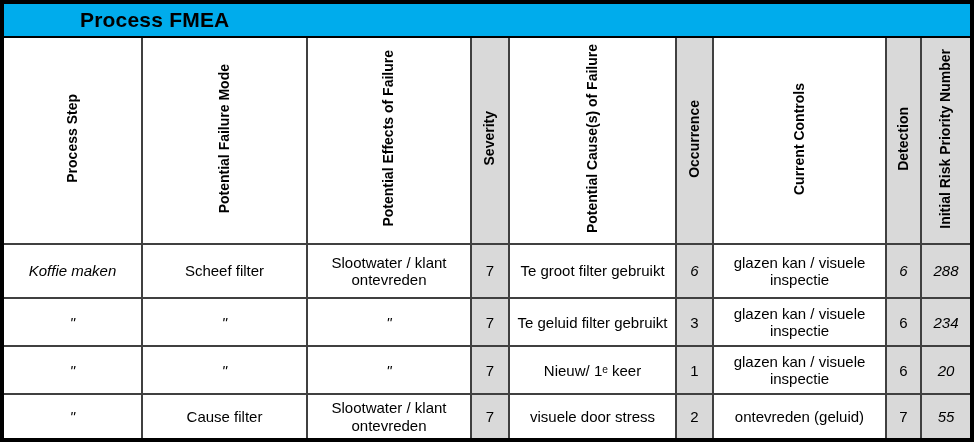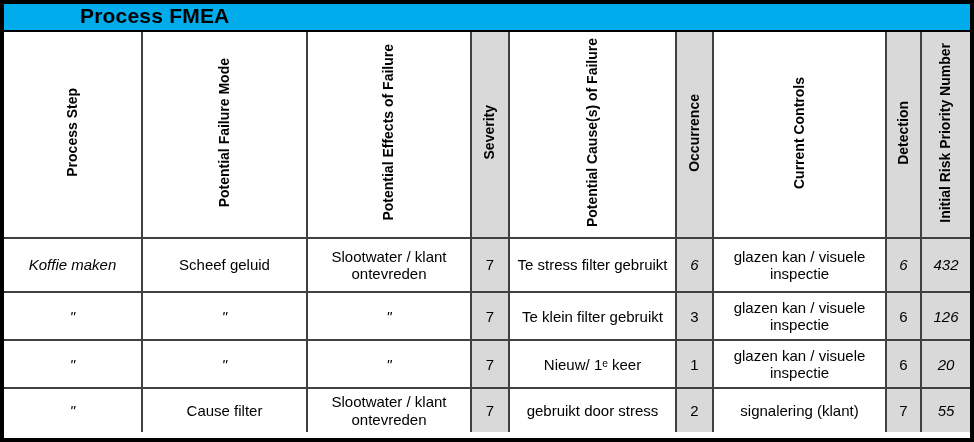--- a/index.html
+++ b/index.html
@@ -15,24 +15,25 @@
     color: #000;
   }
   .frame {
     width: 974px;
     height: 442px;
     border: 4px solid var(--outer);
     background: #fff;
     overflow: hidden;
   }
   .title-bar {
-    height: 28px;
+    height: 34px;
     background: var(--accent);
     border-bottom: 2px solid #000;
     display: flex;
+    align-items: center;
     padding-left: 76px;
   }
   .title-bar .title {
     font-size: 21px;
     font-weight: bold;
     letter-spacing: 0.2px;
     color: #000;
   }
   table.fmea {
     border-collapse: collapse;
@@ -101,57 +102,57 @@
         <th><span class="vtext">Potential Cause(s) of Failure</span></th>
         <th class="shaded"><span class="vtext">Occurrence</span></th>
         <th><span class="vtext">Current Controls</span></th>
         <th class="shaded"><span class="vtext">Detection</span></th>
         <th class="shaded"><span class="vtext">Initial Risk Priority Number</span></th>
       </tr>
     </thead>
     <tbody>
       <tr class="r0">
         <td class="cell italic">Koffie maken</td>
-        <td class="cell">Scheef geluid</td>
+        <td class="cell">Scheef filter</td>
         <td class="cell">Slootwater / klant ontevreden</td>
         <td class="cell shaded">7</td>
-        <td class="cell">Te stress filter gebruikt</td>
+        <td class="cell">Te groot filter gebruikt</td>
         <td class="cell shaded italic">6</td>
         <td class="cell">glazen kan / visuele inspectie</td>
         <td class="cell shaded italic">6</td>
-        <td class="cell shaded italic">432</td>
+        <td class="cell shaded italic">288</td>
       </tr>
       <tr class="r1">
         <td class="cell italic">"</td>
         <td class="cell italic">"</td>
         <td class="cell italic">"</td>
         <td class="cell shaded">7</td>
-        <td class="cell">Te klein filter gebruikt</td>
+        <td class="cell">Te geluid filter gebruikt</td>
         <td class="cell shaded">3</td>
         <td class="cell">glazen kan / visuele inspectie</td>
         <td class="cell shaded">6</td>
-        <td class="cell shaded italic">126</td>
+        <td class="cell shaded italic">234</td>
       </tr>
       <tr class="r2">
         <td class="cell italic">"</td>
         <td class="cell italic">"</td>
         <td class="cell italic">"</td>
         <td class="cell shaded">7</td>
         <td class="cell">Nieuw/ 1ᵉ keer</td>
         <td class="cell shaded">1</td>
         <td class="cell">glazen kan / visuele inspectie</td>
         <td class="cell shaded">6</td>
         <td class="cell shaded italic">20</td>
       </tr>
       <tr class="r3">
         <td class="cell italic">"</td>
         <td class="cell">Cause filter</td>
         <td class="cell">Slootwater / klant ontevreden</td>
         <td class="cell shaded">7</td>
-        <td class="cell">gebruikt door stress</td>
+        <td class="cell">visuele door stress</td>
         <td class="cell shaded">2</td>
-        <td class="cell">signalering (klant)</td>
+        <td class="cell">ontevreden (geluid)</td>
         <td class="cell shaded">7</td>
         <td class="cell shaded italic">55</td>
       </tr>
     </tbody>
   </table>
 </div>
 
 </body></html>

